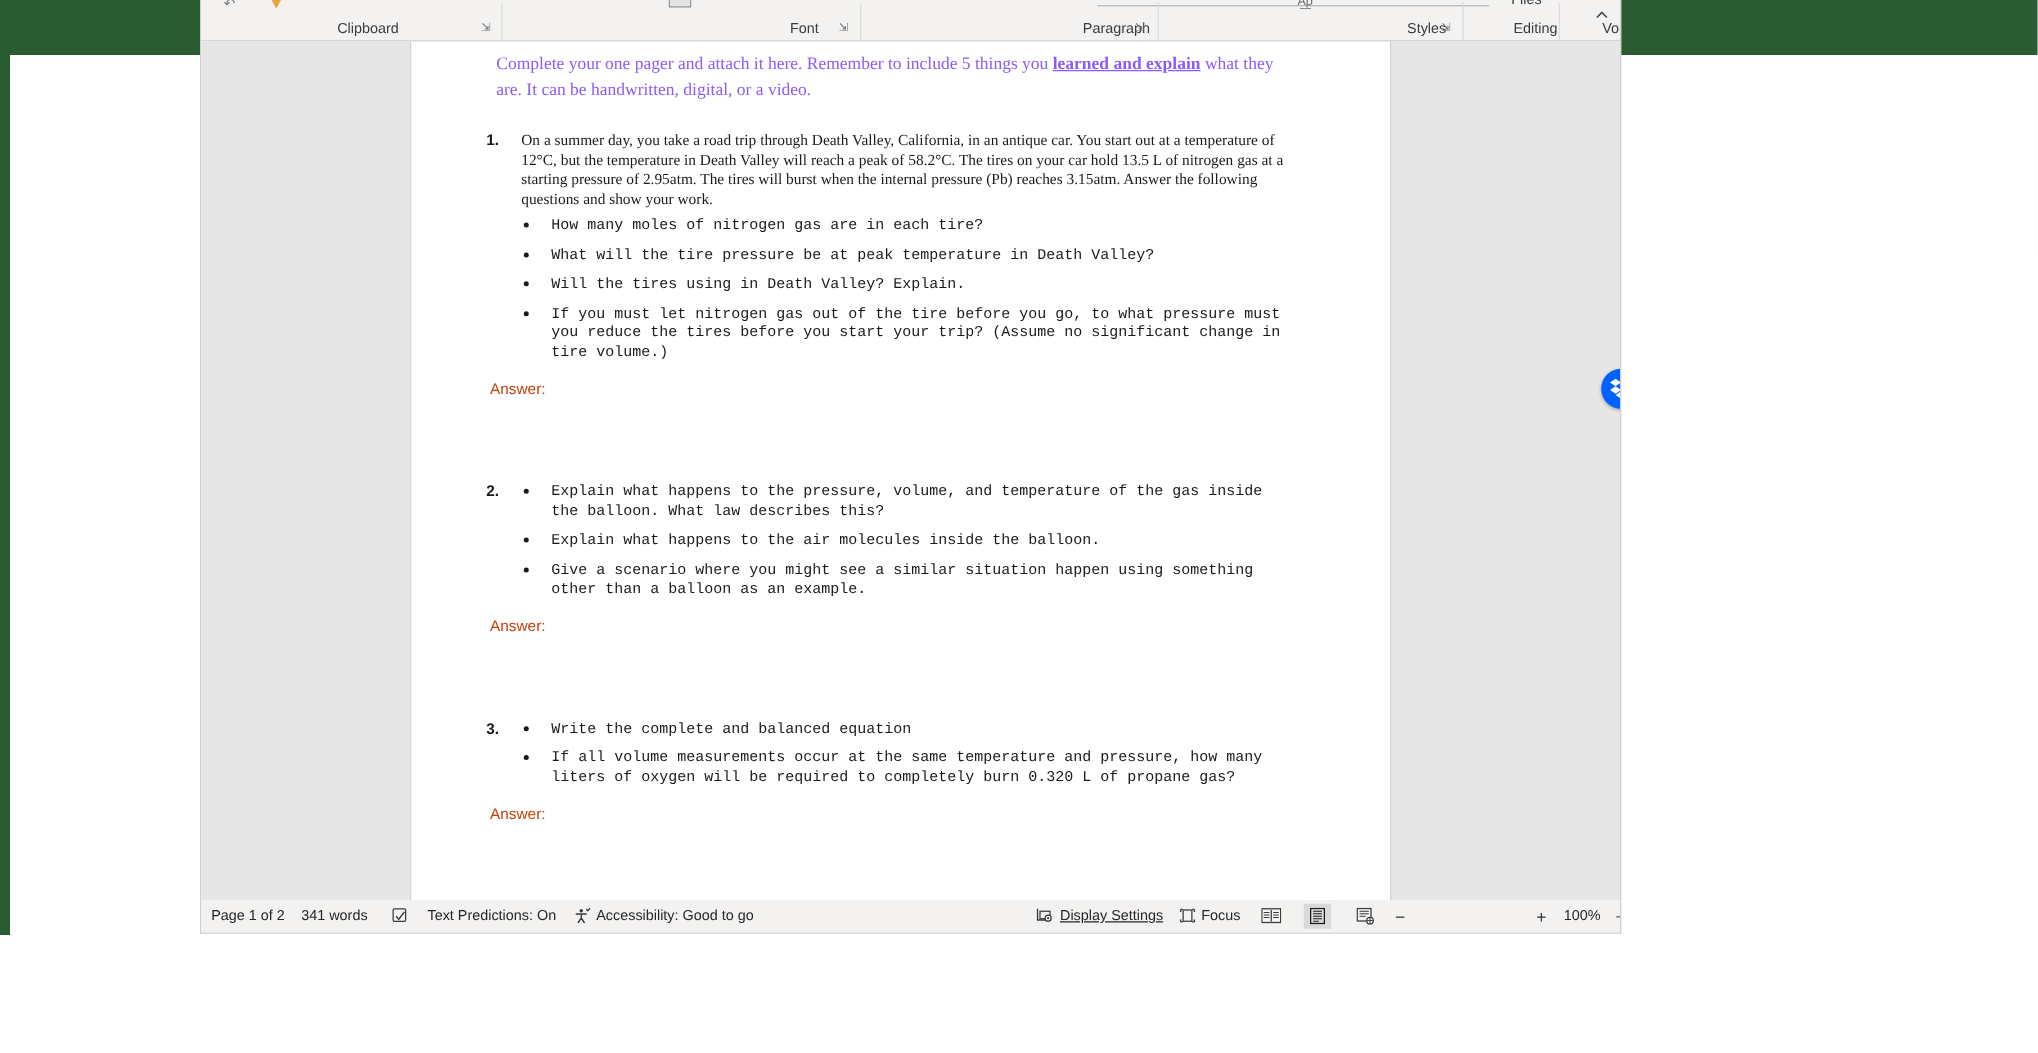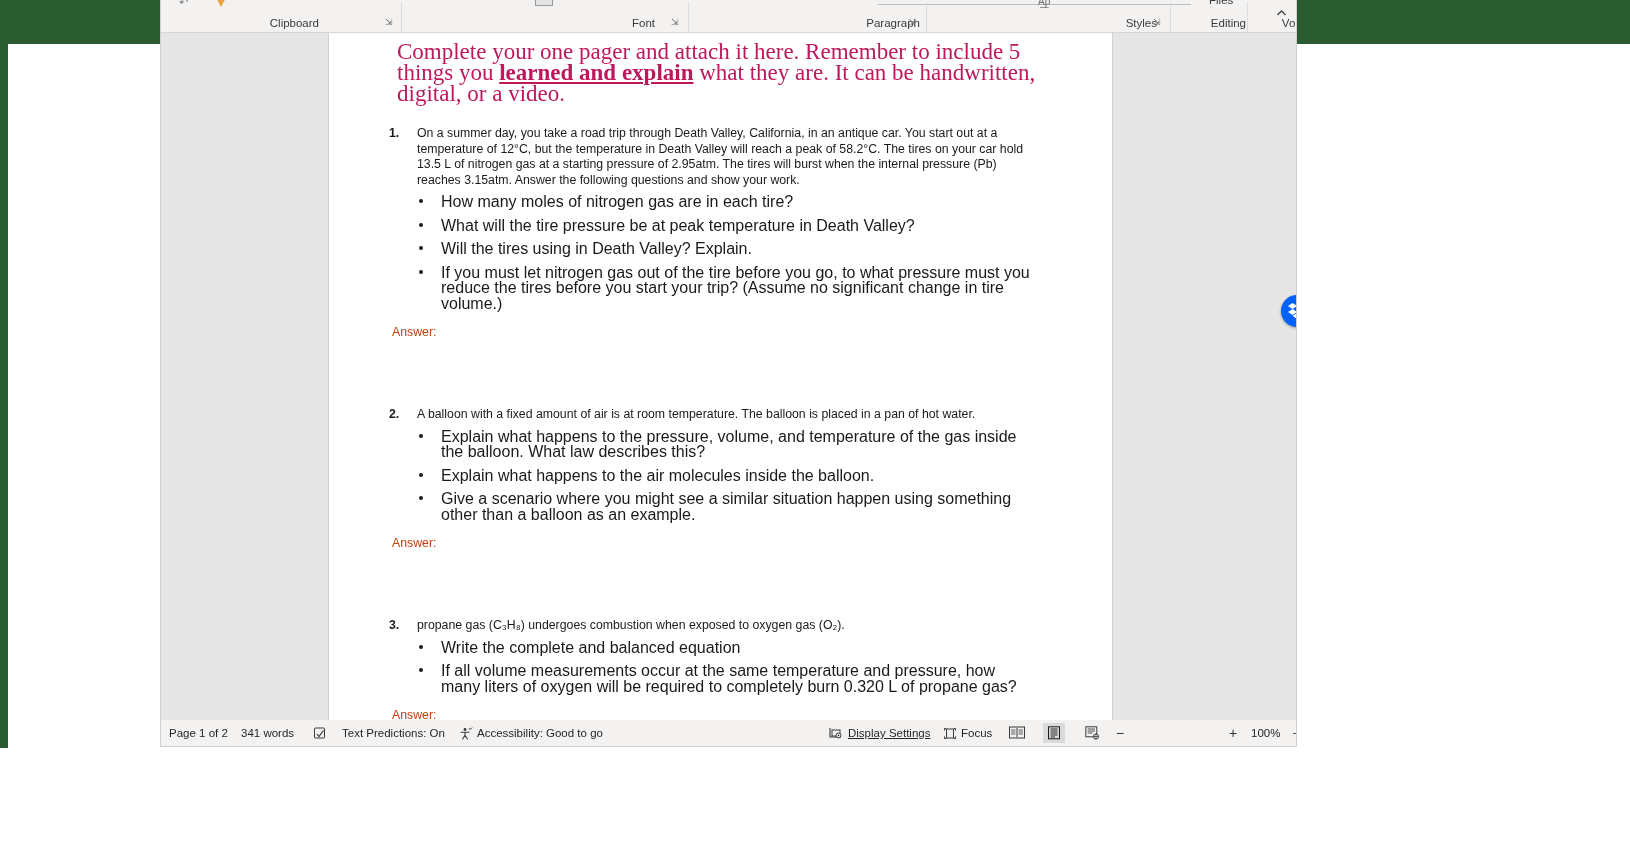--- a/index.html
+++ b/index.html
@@ -138,53 +138,53 @@
   }
   .page-body {
     position: absolute;
     left: 60px; top: 0px;
     width: 660px;
   }
 
   
   .doc-head {
     font-family: "Liberation Serif", serif;
-    font-size: 23px;
+    font-size: 14px;
     line-height: 21px;
-    color: #be185d;
+    color: #8b5cf6;
     margin: 8px 0 0 8px;
     width: 641px;
   }
   .doc-head u { text-decoration: underline; font-weight: bold; }
 
   .q-list { margin: 0; padding: 0; list-style: none; }
   .q-item { position: relative; margin-top: 22px; }
   .q-num {
     position: absolute; left: 0; top: 0;
     width: 22px;
     font-family: "Liberation Sans", sans-serif;
     font-size: 12.3px;
     font-weight: bold;
     color: #1a1a1a;
   }
   .q-text {
     margin-left: 28px;
-    font-family: Liberation Sans, sans-serif;
+    font-family: Liberation Serif, serif;
     font-size: 12.3px;
     line-height: 15.5px;
     color: #1a1a1a;
     width: 613px;
   }
   .b-list { margin: 6px 0 0 0; padding: 0; list-style: none; }
   .b-item {
     position: relative;
     margin-top: 8px;
     padding-left: 52px;
-    font-family: Liberation Sans, sans-serif;
-    font-size: 16px;
+    font-family: Liberation Mono, monospace;
+    font-size: 12px;
     line-height: 15.5px;
     color: #1a1a1a;
     width: 645px;
   }
   .b-item:first-child { margin-top: 5px; }
   .b-dot {
     position: absolute; left: 30px; top: 5px;
     width: 4px; height: 4px; border-radius: 50%;
     background: #1a1a1a;
   }
@@ -340,42 +340,40 @@
                 <span class="b-dot"></span>
                 <span>If you must let nitrogen gas out of the tire before you go, to what pressure must you reduce the tires before you start your trip? (Assume no significant change in tire volume.)</span>
               </li>
             </ul>
             <div class="answer">Answer:</div>
             <div class="gap-1"></div>
           </li>
 
           <li class="q-item">
             <span class="q-num">2.</span>
-            <div class="q-text">A balloon with a fixed amount of air is at room temperature. The balloon is placed in a pan of hot water.</div>
             <ul class="b-list">
               <li class="b-item">
                 <span class="b-dot"></span>
                 <span>Explain what happens to the pressure, volume, and temperature of the gas inside the balloon.  What law describes this?</span>
               </li>
               <li class="b-item">
                 <span class="b-dot"></span>
                 <span>Explain what happens to the air molecules inside the balloon.</span>
               </li>
               <li class="b-item">
                 <span class="b-dot"></span>
                 <span>Give a scenario where you might see a similar situation happen using something other than a balloon as an example.</span>
               </li>
             </ul>
             <div class="answer">Answer:</div>
             <div class="gap-2"></div>
           </li>
 
           <li class="q-item">
             <span class="q-num">3.</span>
-            <div class="q-text">propane gas (C₃H₈) undergoes combustion when exposed to oxygen gas (O₂).</div>
             <ul class="b-list">
               <li class="b-item">
                 <span class="b-dot"></span>
                 <span>Write the complete and balanced equation</span>
               </li>
               <li class="b-item">
                 <span class="b-dot"></span>
                 <span>If all volume measurements occur at the same temperature and pressure, how many liters of oxygen will be required to completely burn 0.320 L of propane gas?</span>
               </li>
             </ul>

